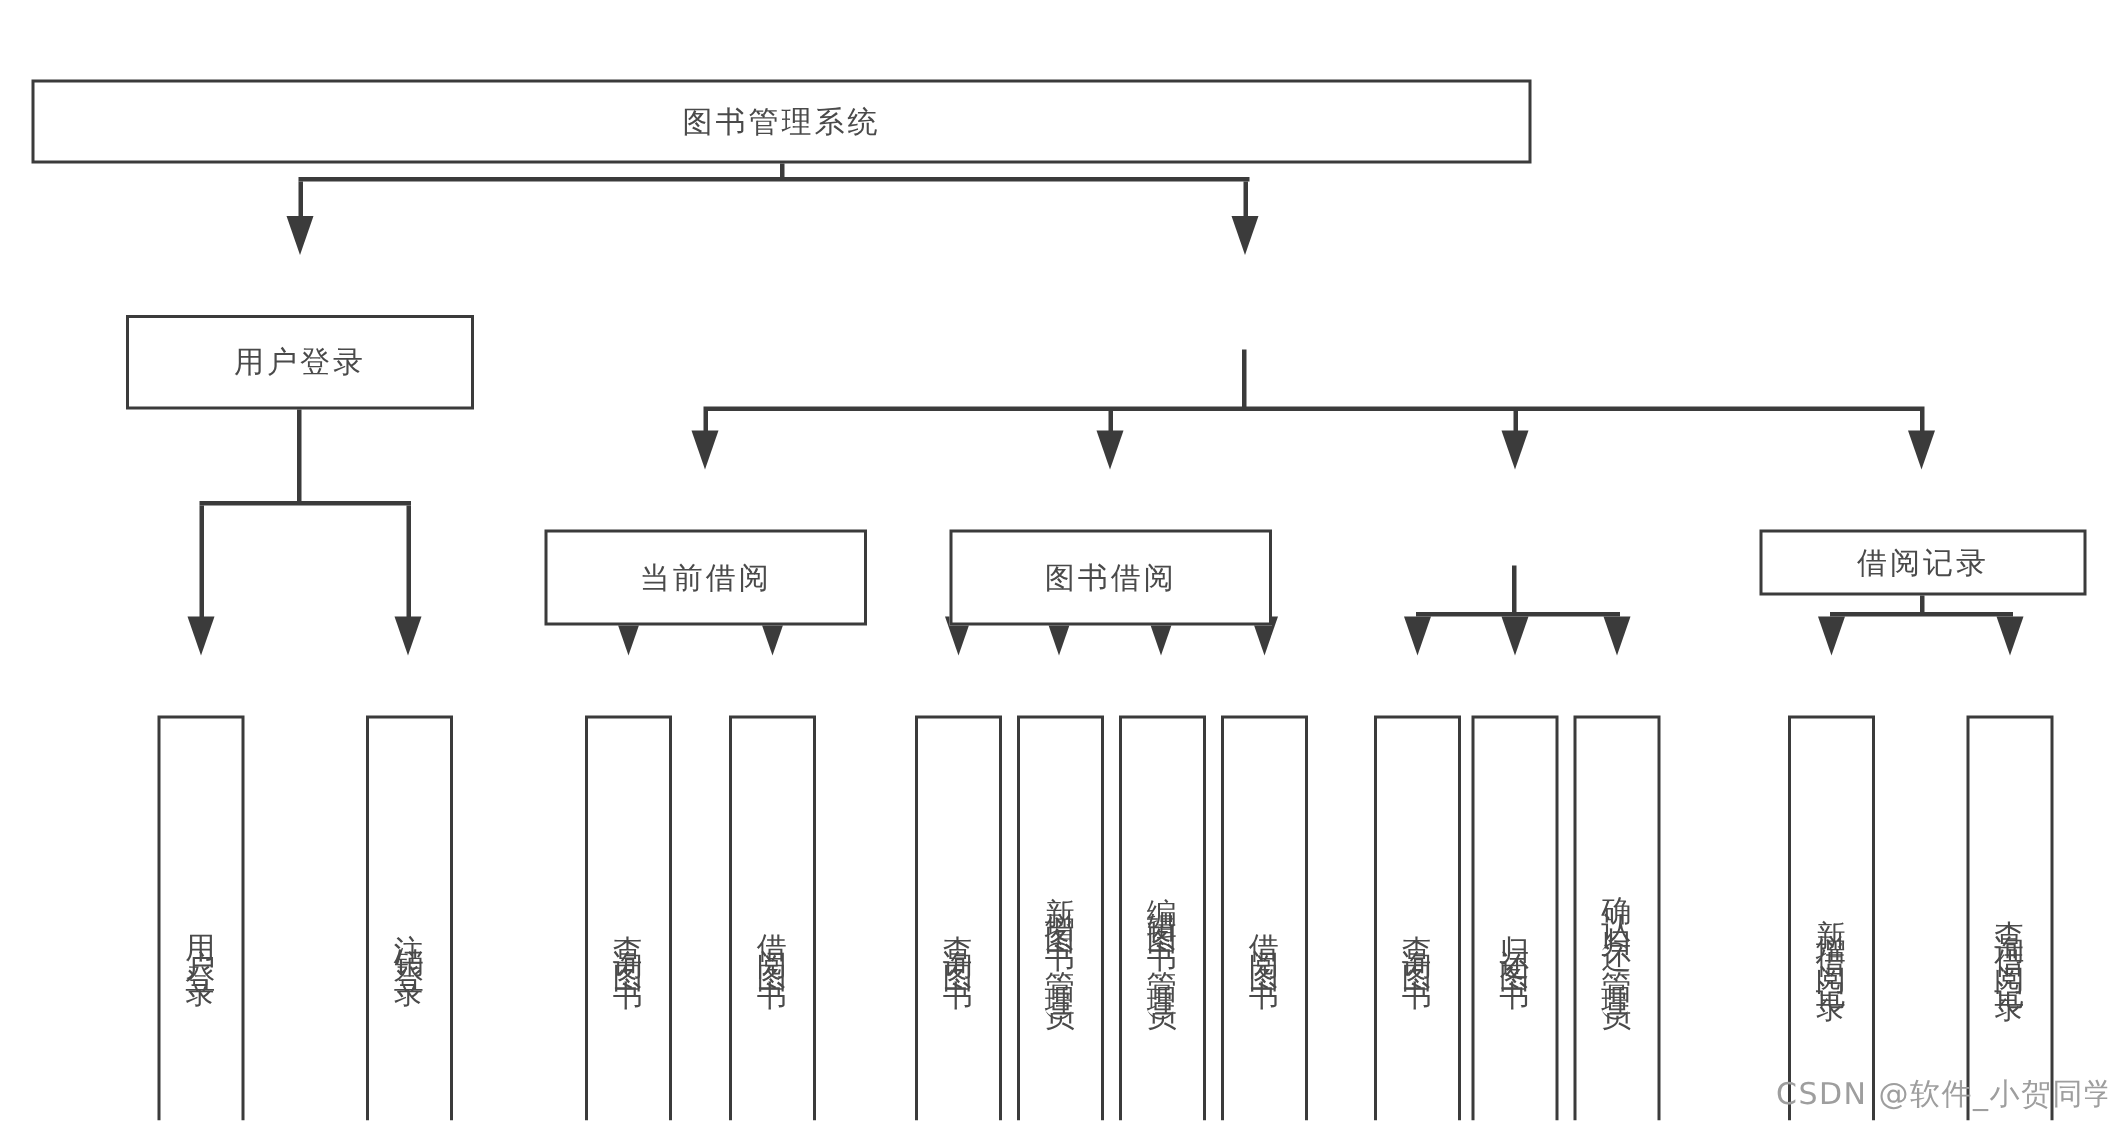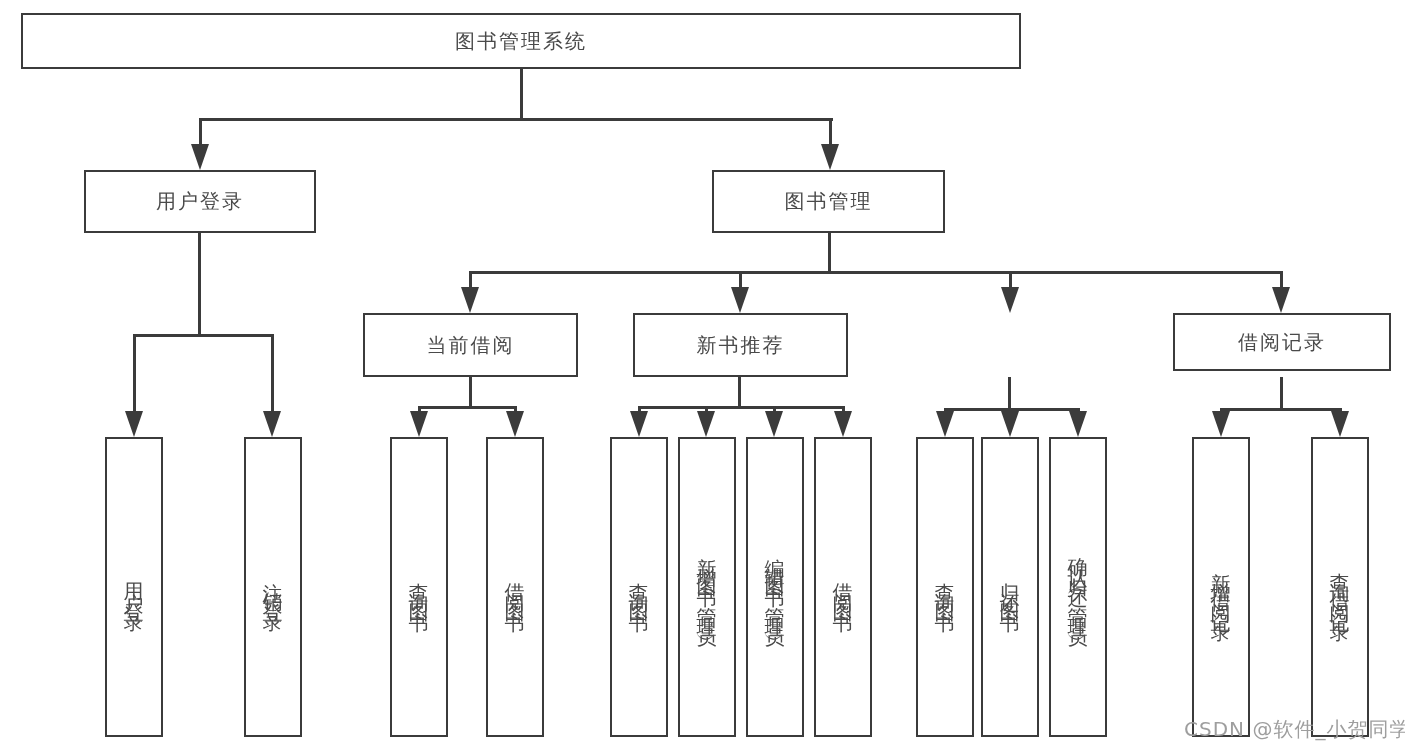--- a/index.html
+++ b/index.html
@@ -3,21 +3,21 @@
 <meta charset="utf-8">
 <style>
   html,body{margin:0;padding:0;background:#fff;}
   #canvas{
     position:relative;width:1405px;height:747px;background:#ffffff;overflow:hidden;
     font-family:"DejaVu Sans","Liberation Sans",sans-serif;
   }
   .box{
     position:absolute;box-sizing:border-box;background:#ffffff;
     border:2px solid #3b3b3b;display:flex;align-items:center;justify-content:center;
-    font-size:20px;letter-spacing:2px;color:#4a4a4a;text-align:center;
+    font-size:20px;letter-spacing:2px;color:#4a4a4a;text-align:center;margin-top:40px;
   }
   .vbox{
     writing-mode:vertical-rl;text-orientation:mixed;
     letter-spacing:10px;line-height:1.1;font-size:20px;padding:6px 0;
   }
   .line{position:absolute;background:#3b3b3b;}
   .arrow{
     position:absolute;width:0;height:0;
     border-left:9px solid transparent;border-right:9px solid transparent;
     border-top:26px solid #3b3b3b;
@@ -81,25 +81,24 @@
   <div class="arrow" style="left:1069px;top:411px;"></div>
 
   <div class="line" style="left:1280px;top:377px;width:3px;height:33px;"></div>
   <div class="line" style="left:1220px;top:408px;width:122px;height:3px;"></div>
   <div class="arrow" style="left:1212px;top:411px;"></div>
   <div class="arrow" style="left:1331px;top:411px;"></div>
 
   <div class="box" style="left:21px;top:13px;width:1000px;height:56px;">图书管理系统</div>
 
   <div class="box" style="left:84px;top:170px;width:232px;height:63px;">用户登录</div>
-  <div class="box" style="left:712px;top:170px;width:233px;height:63px;">图书管理</div>
 
   <div class="box" style="left:363px;top:313px;width:215px;height:64px;">当前借阅</div>
-  <div class="box" style="left:633px;top:313px;width:215px;height:64px;">新书推荐</div>
-  <div class="box" style="left:1173px;top:313px;width:218px;height:58px;">借阅记录</div>
+  <div class="box" style="left:633px;top:313px;width:215px;height:64px;">图书借阅</div>
+  <div class="box" style="left:1173px;top:313px;width:218px;height:44px;">借阅记录</div>
 
   <div class="box vbox" style="left:105px;top:437px;width:58px;height:300px;">用户登录</div>
   <div class="box vbox" style="left:244px;top:437px;width:58px;height:300px;">注销登录</div>
 
   <div class="box vbox" style="left:390px;top:437px;width:58px;height:300px;">查询图书</div>
   <div class="box vbox" style="left:486px;top:437px;width:58px;height:300px;">借阅图书</div>
 
   <div class="box vbox" style="left:610px;top:437px;width:58px;height:300px;">查询图书</div>
   <div class="box vbox" style="left:678px;top:437px;width:58px;height:300px;">新增图书（管理员）</div>
   <div class="box vbox" style="left:746px;top:437px;width:58px;height:300px;">编辑图书（管理员）</div>

